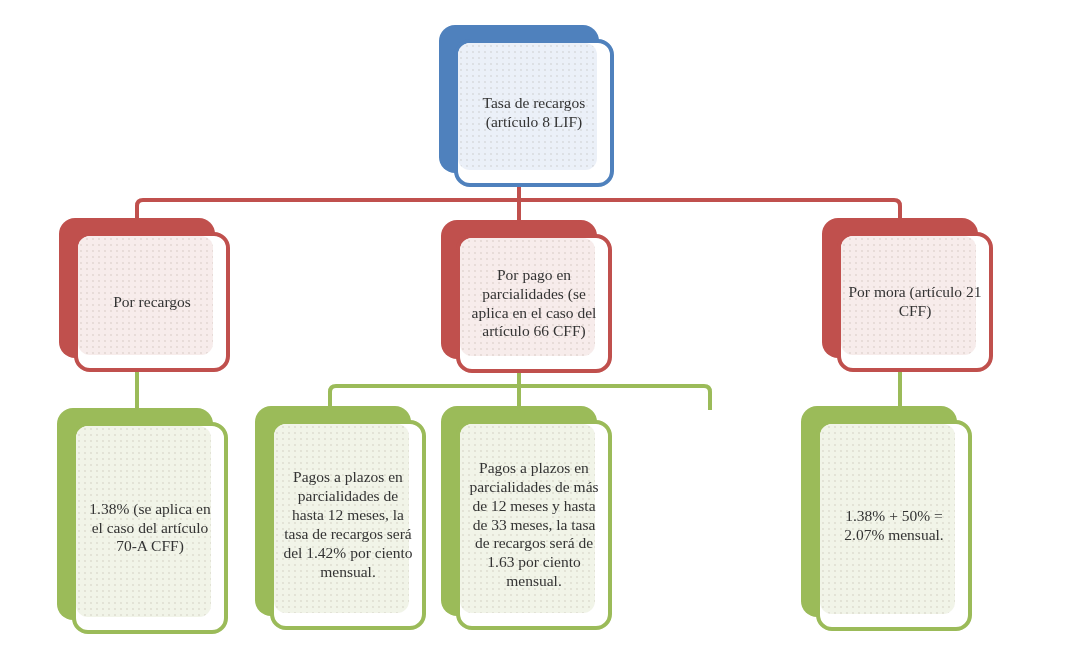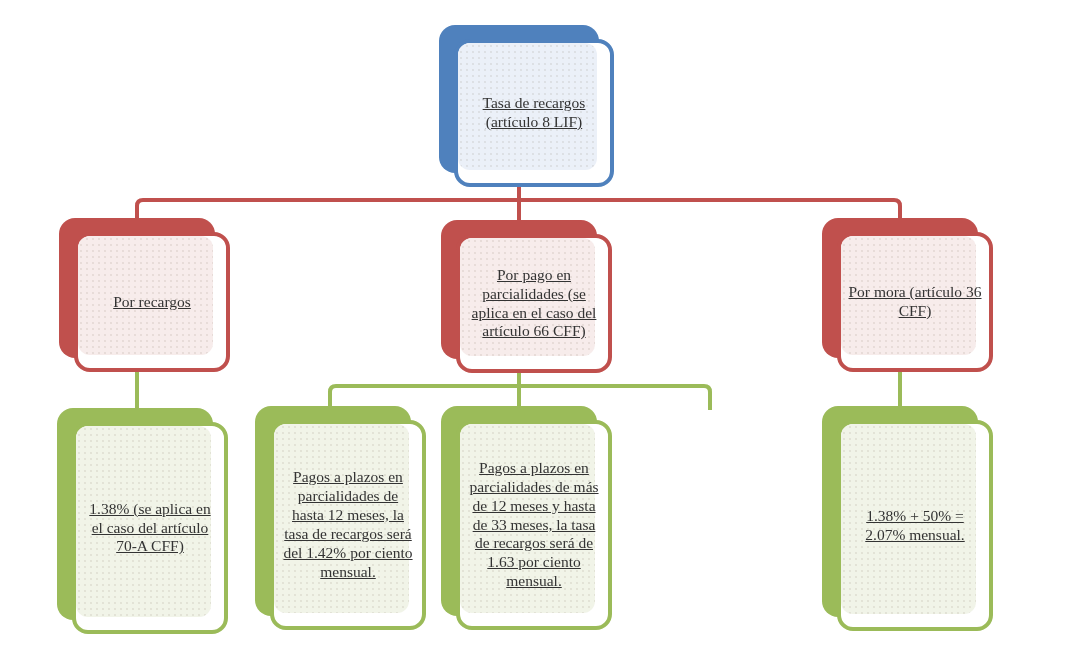--- a/index.html
+++ b/index.html
@@ -59,21 +59,20 @@
     background-image:radial-gradient(circle, rgba(120,105,85,0.12) 1px, transparent 1.4px);
     background-size:6px 6px;
   }
   .node .label{
     position:relative;
     z-index:1;
     padding:4px 7px;
     font-size:15.5px;
     line-height:1.22;
     color:var(--text);
-    text-decoration:underline;
   }
 
   .c-blue  .back{background:var(--blue)}
   .c-blue  .card{border-color:var(--blue)}
   .c-blue  .tint{background-color:var(--blue-tint)}
 
   .c-red   .back{background:var(--red)}
   .c-red   .card{border-color:var(--red)}
   .c-red   .tint{background-color:var(--red-tint)}
 
@@ -119,21 +118,21 @@
     <div class="card">
       <div class="tint"></div>
       <div class="label">Por pago en parcialidades (se aplica en el caso del artículo 66 CFF)</div>
     </div>
   </div>
 
   <div class="node c-red" style="left:837px;top:232px;width:156px;height:140px">
     <div class="back"></div>
     <div class="card">
       <div class="tint"></div>
-      <div class="label">Por mora (artículo 36 CFF)</div>
+      <div class="label">Por mora (artículo 21 CFF)</div>
     </div>
   </div>
 
   <div class="node c-green" style="left:72px;top:422px;width:156px;height:212px">
     <div class="back"></div>
     <div class="card">
       <div class="tint"></div>
       <div class="label">1.38%  (se aplica en el caso del artículo 70-A CFF)</div>
     </div>
   </div>
@@ -148,21 +147,21 @@
 
   <div class="node c-green" style="left:456px;top:420px;width:156px;height:210px">
     <div class="back"></div>
     <div class="card">
       <div class="tint"></div>
       <div class="label">Pagos a plazos en parcialidades de más de 12 meses y hasta de 33 meses, la tasa de recargos será de 1.63 por ciento mensual.</div>
     </div>
   </div>
 
 
-  <div class="node c-green" style="left:837px;top:420px;width:156px;height:211px">
+  <div class="node c-green" style="left:816px;top:420px;width:156px;height:211px">
     <div class="back"></div>
     <div class="card">
       <div class="tint"></div>
       <div class="label">1.38% + 50% = 2.07% mensual.</div>
     </div>
   </div>
 
 </div>
 
 </body></html>

